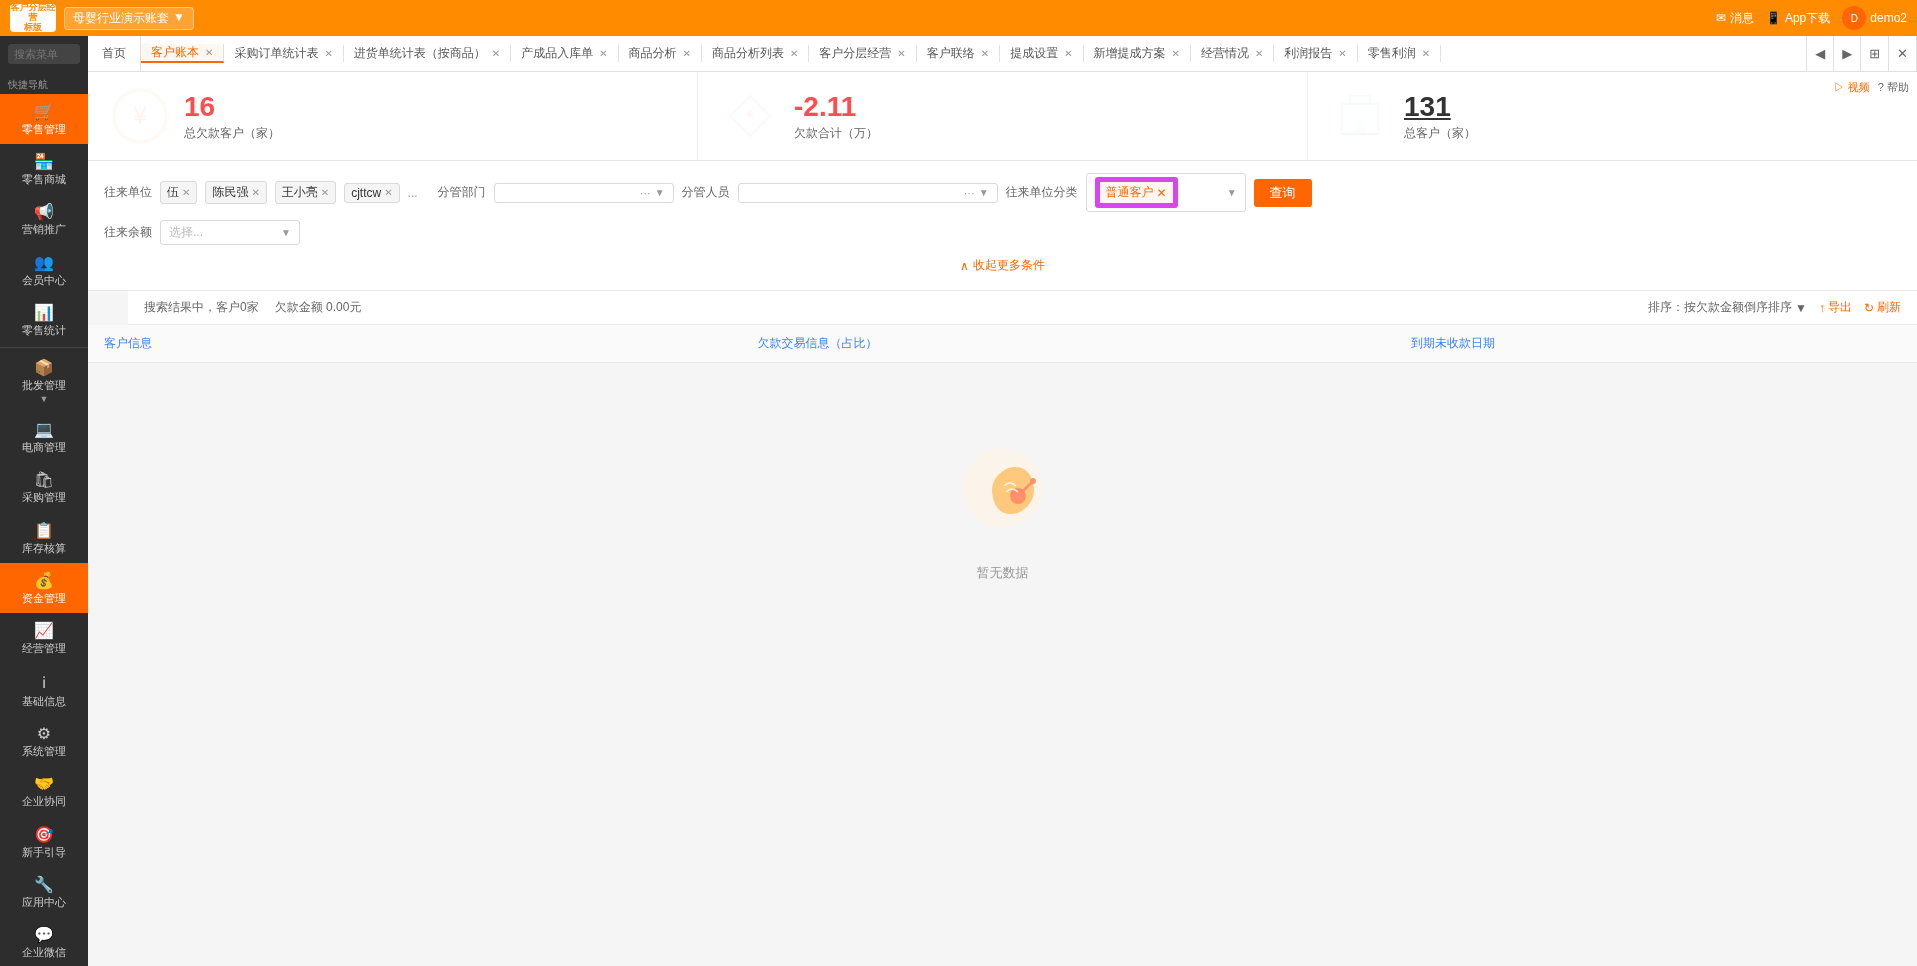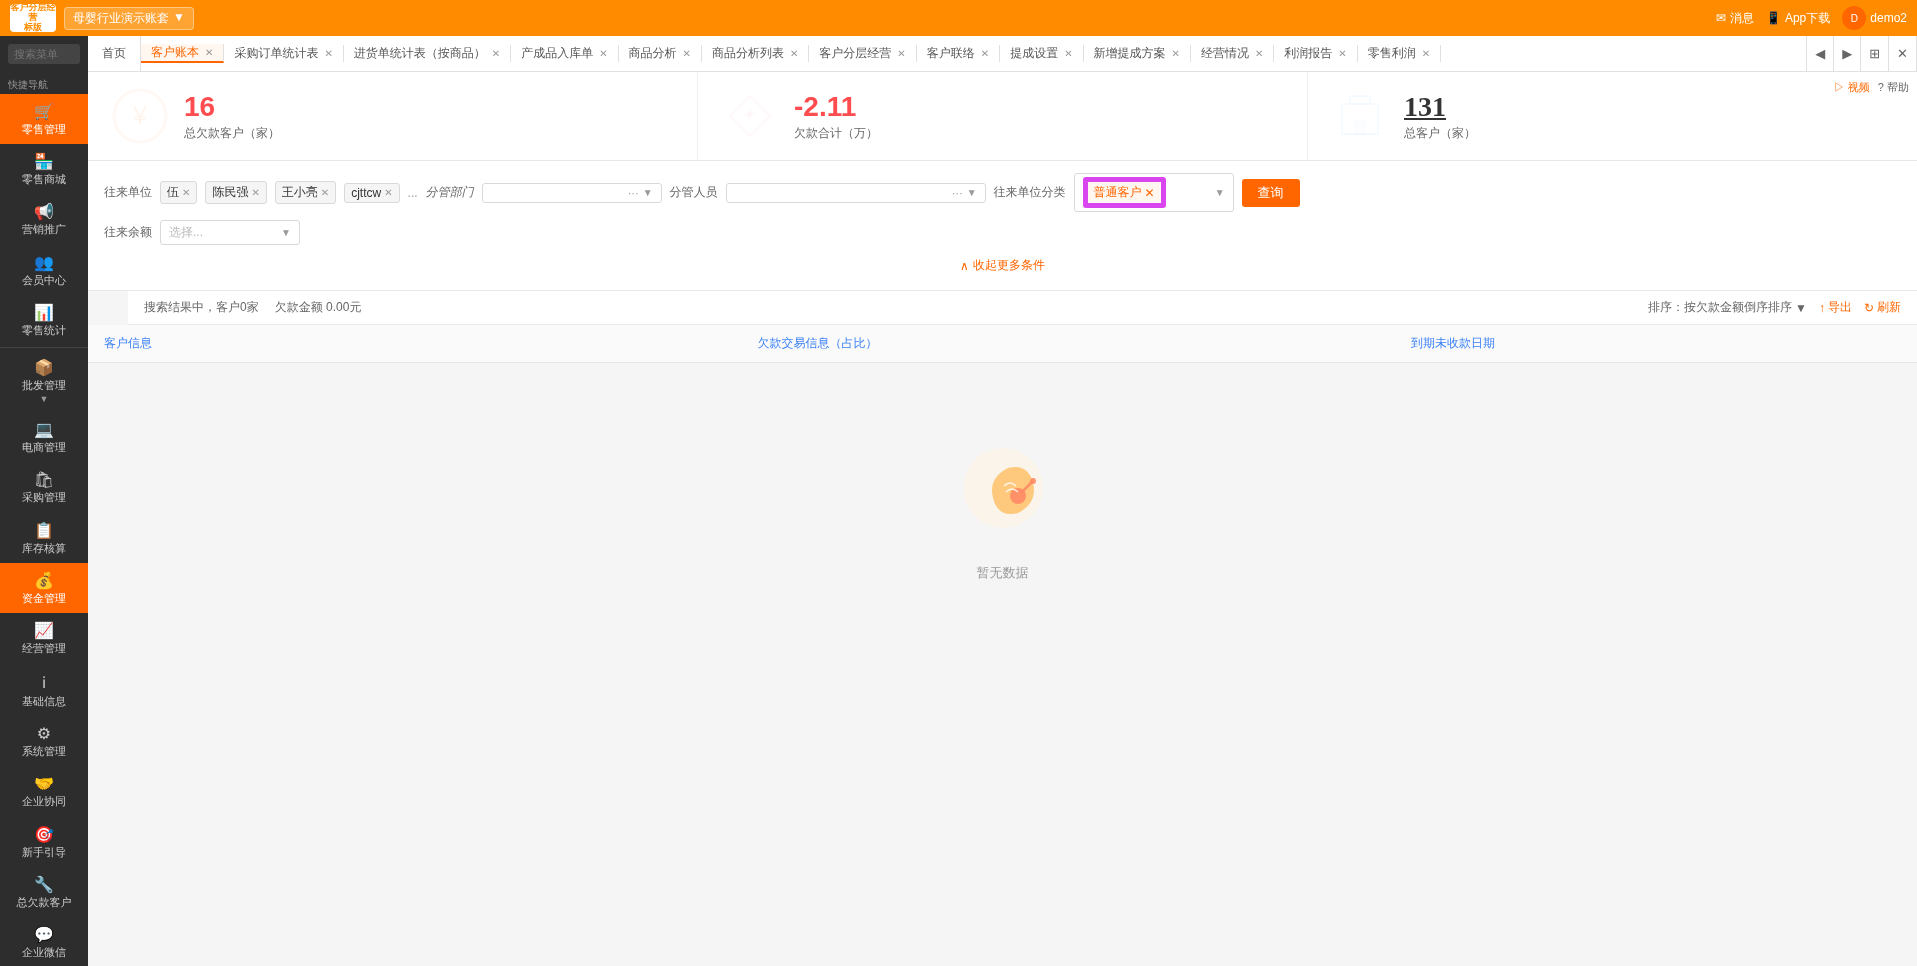--- a/index.html
+++ b/index.html
@@ -39,21 +39,21 @@
     .tab-arrows { display: flex; align-items: center; margin-left: auto; border-left: 1px solid #e0e0e0; height: 100%; }
     .tab-arrow { padding: 0 8px; height: 100%; display: flex; align-items: center; cursor: pointer; color: #666; border-right: 1px solid #e0e0e0; }
 
     
     .stats-row { display: flex; background: #fff; border-bottom: 1px solid #e8e8e8; }
     .stat-card { flex: 1; padding: 16px 24px; display: flex; align-items: center; gap: 16px; border-right: 1px solid #f0f0f0; position: relative; }
     .stat-icon { width: 56px; height: 56px; display: flex; align-items: center; justify-content: center; }
     .stat-icon svg { opacity: 0.15; }
     .stat-main { display: flex; flex-direction: column; }
     .stat-number { font-size: 28px; font-weight: bold; color: #ff4d4f; line-height: 1.2; }
-    .stat-number.underline { text-decoration: underline; font-family: Liberation Serif, serif; }
+    .stat-number.underline { text-decoration: underline; }
     .stat-number.negative { color: #ff4d4f; }
     .stat-label { font-size: 12px; color: #666; margin-top: 2px; }
     .stat-help { position: absolute; top: 8px; right: 8px; display: flex; gap: 8px; font-size: 11px; color: #999; }
 
     
     .filter-area { background: #fff; padding: 12px 16px; border-bottom: 1px solid #e8e8e8; }
     .filter-row { display: flex; align-items: center; gap: 8px; margin-bottom: 8px; flex-wrap: wrap; }
     .filter-label { color: #666; font-size: 12px; white-space: nowrap; }
     .filter-tag { background: #f5f5f5; border: 1px solid #d9d9d9; border-radius: 3px; padding: 2px 6px; font-size: 12px; display: flex; align-items: center; gap: 3px; }
     .filter-tag .close-x { color: #999; cursor: pointer; font-size: 10px; }
@@ -194,21 +194,21 @@
       <div class="sidebar-item">
         <span class="s-icon">🤝</span>
         <span class="s-label">企业协同</span>
       </div>
       <div class="sidebar-item">
         <span class="s-icon">🎯</span>
         <span class="s-label">新手引导</span>
       </div>
       <div class="sidebar-item">
         <span class="s-icon">🔧</span>
-        <span class="s-label">总欠款客户</span>
+        <span class="s-label">应用中心</span>
       </div>
       <div class="sidebar-item">
         <span class="s-icon">💬</span>
         <span class="s-label">企业微信</span>
       </div>
 
     </div>
 
     <div class="content-area">
 
@@ -341,21 +341,21 @@
             <div class="filter-tag">
               <span>王小亮</span>
               <span class="close-x">✕</span>
             </div>
             <div class="filter-tag">
               <span>cjttcw</span>
               <span class="close-x">✕</span>
             </div>
             <span class="filter-more">...</span>
 
-            <span class="filter-label" style="font-style:italic;">分管部门</span>
+            <span class="filter-label" style="margin-left:12px;">分管部门</span>
             <div class="filter-select filter-dept">
               <span style="color:#bbb;flex:1"></span>
               <span style="color:#999;font-size:11px">···</span>
               <span class="filter-caret">▼</span>
             </div>
 
             <span class="filter-label">分管人员</span>
             <div class="filter-select filter-select-wide">
               <span style="color:#bbb;flex:1"></span>
               <span style="color:#999;font-size:11px">···</span>

